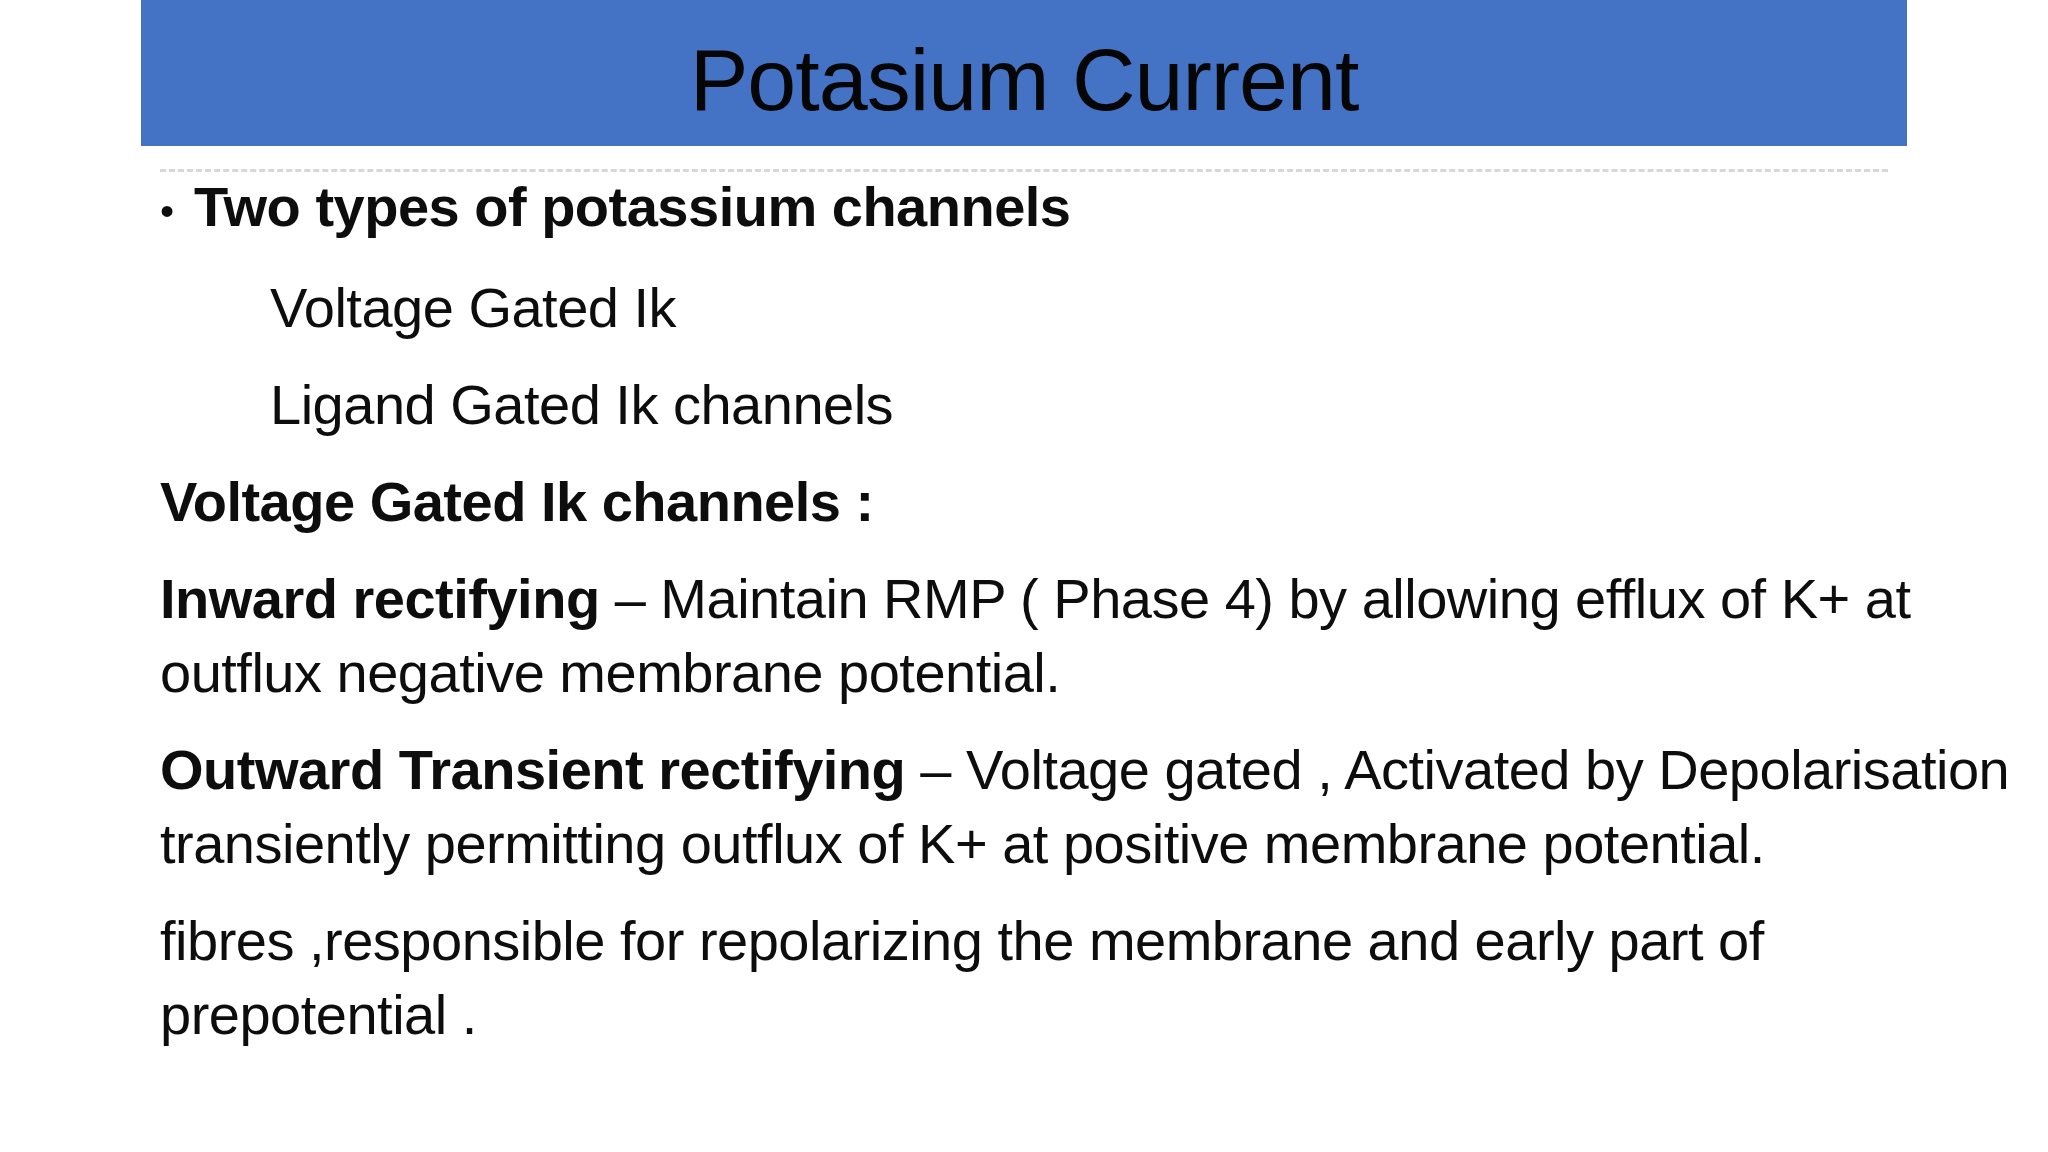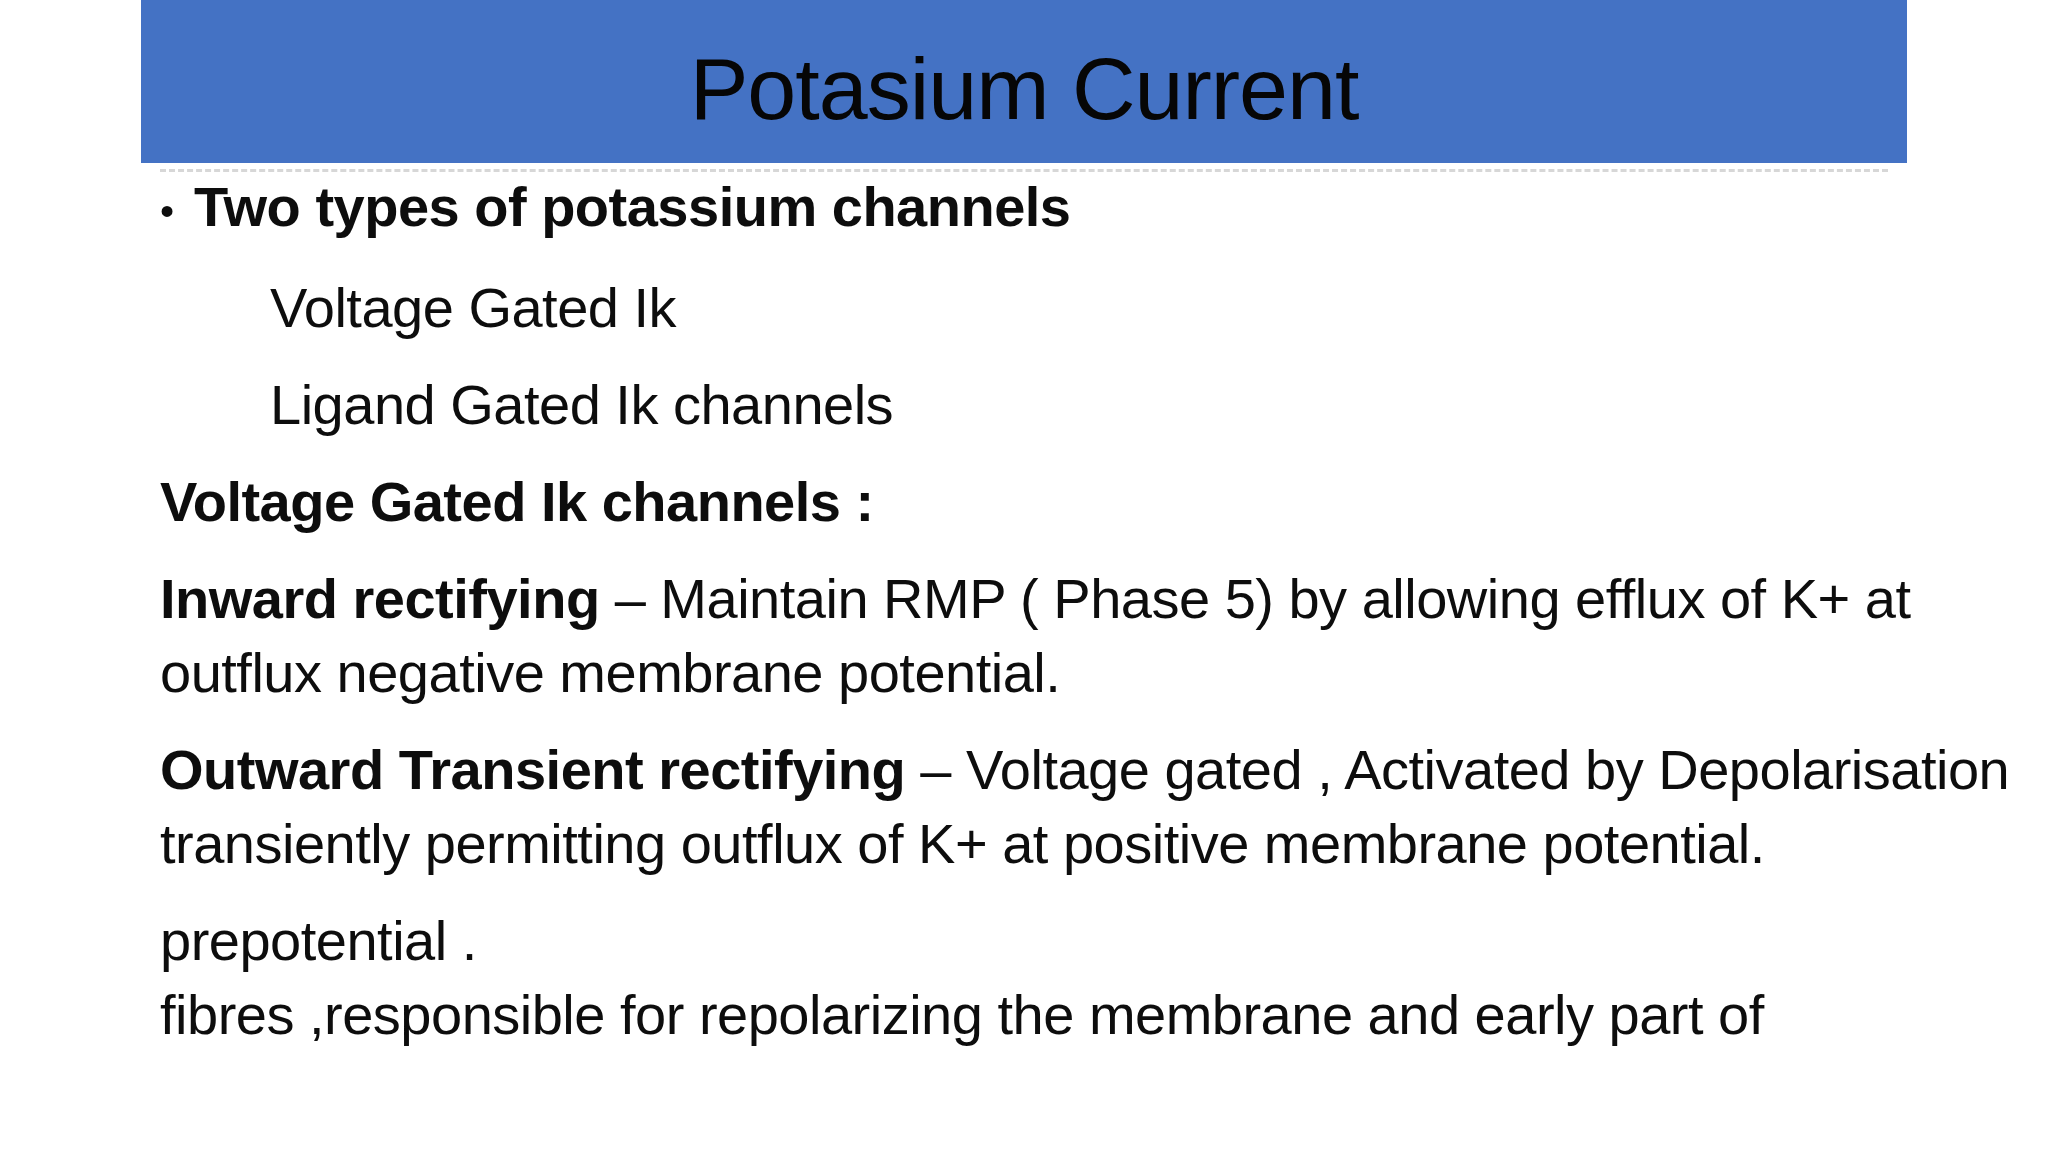--- a/index.html
+++ b/index.html
@@ -14,21 +14,21 @@
     background: #ffffff;
     overflow: hidden;
     font-family: "Liberation Sans", sans-serif;
     color: #0d0d0d;
   }
   .banner {
     position: absolute;
     left: 141px;
     top: 0;
     width: 1766px;
-    height: 163px;
+    height: 146px;
     background: #4472C4;
     display: flex;
     align-items: center;
     justify-content: center;
   }
   .banner h1 {
     margin: 0;
     padding-top: 14px;
     font-size: 88px;
     font-weight: 400;
@@ -87,28 +87,28 @@
 
     <div class="block bullet-row"><span class="marker">•</span><span class="b">Two types of potassium channels</span></div>
 
     <div class="block indent">Voltage Gated Ik</div>
 
     <div class="block indent">Ligand Gated Ik channels</div>
 
     <div class="block b">Voltage Gated Ik channels :</div>
 
     <div class="block">
-      <div class="line"><span class="b">Inward rectifying</span><span> – </span><span>Maintain RMP ( Phase 5) by allowing efflux of K+ at</span></div>
+      <div class="line"><span class="b">Inward rectifying</span><span> – </span><span>Maintain RMP ( Phase 4) by allowing efflux of K+ at</span></div>
       <div class="line">outflux negative membrane potential.</div>
     </div>
 
     <div class="block">
       <div class="line"><span class="b">Outward Transient rectifying</span><span> – </span><span>Voltage gated , Activated by Depolarisation</span></div>
       <div class="line">transiently permitting outflux of K+ at positive membrane potential.</div>
     </div>
 
     <div class="block">
+      <div class="line">fibres ,responsible for repolarizing the membrane and early part of</div>
       <div class="line">prepotential .</div>
-      <div class="line">fibres ,responsible for repolarizing the membrane and early part of</div>
     </div>
 
   </main>
 </div>
 
 </body></html>

